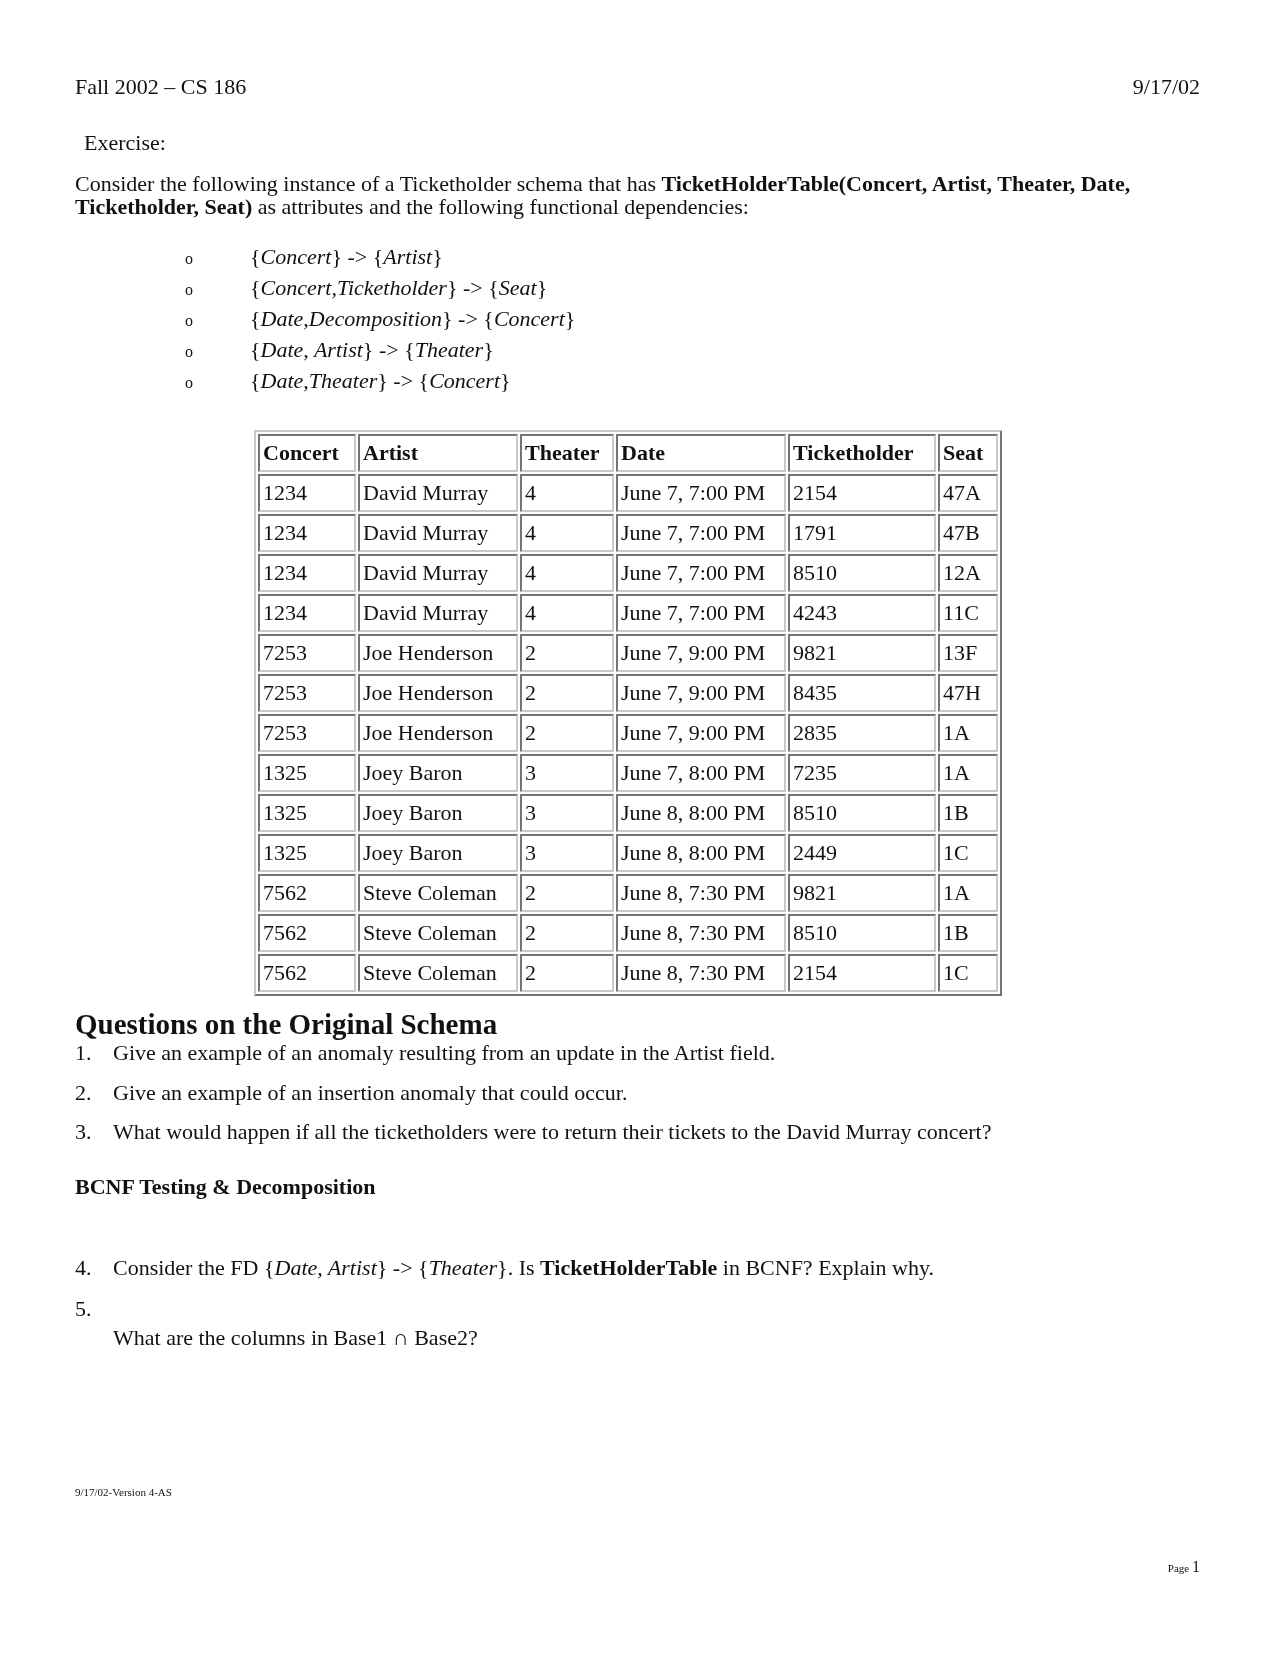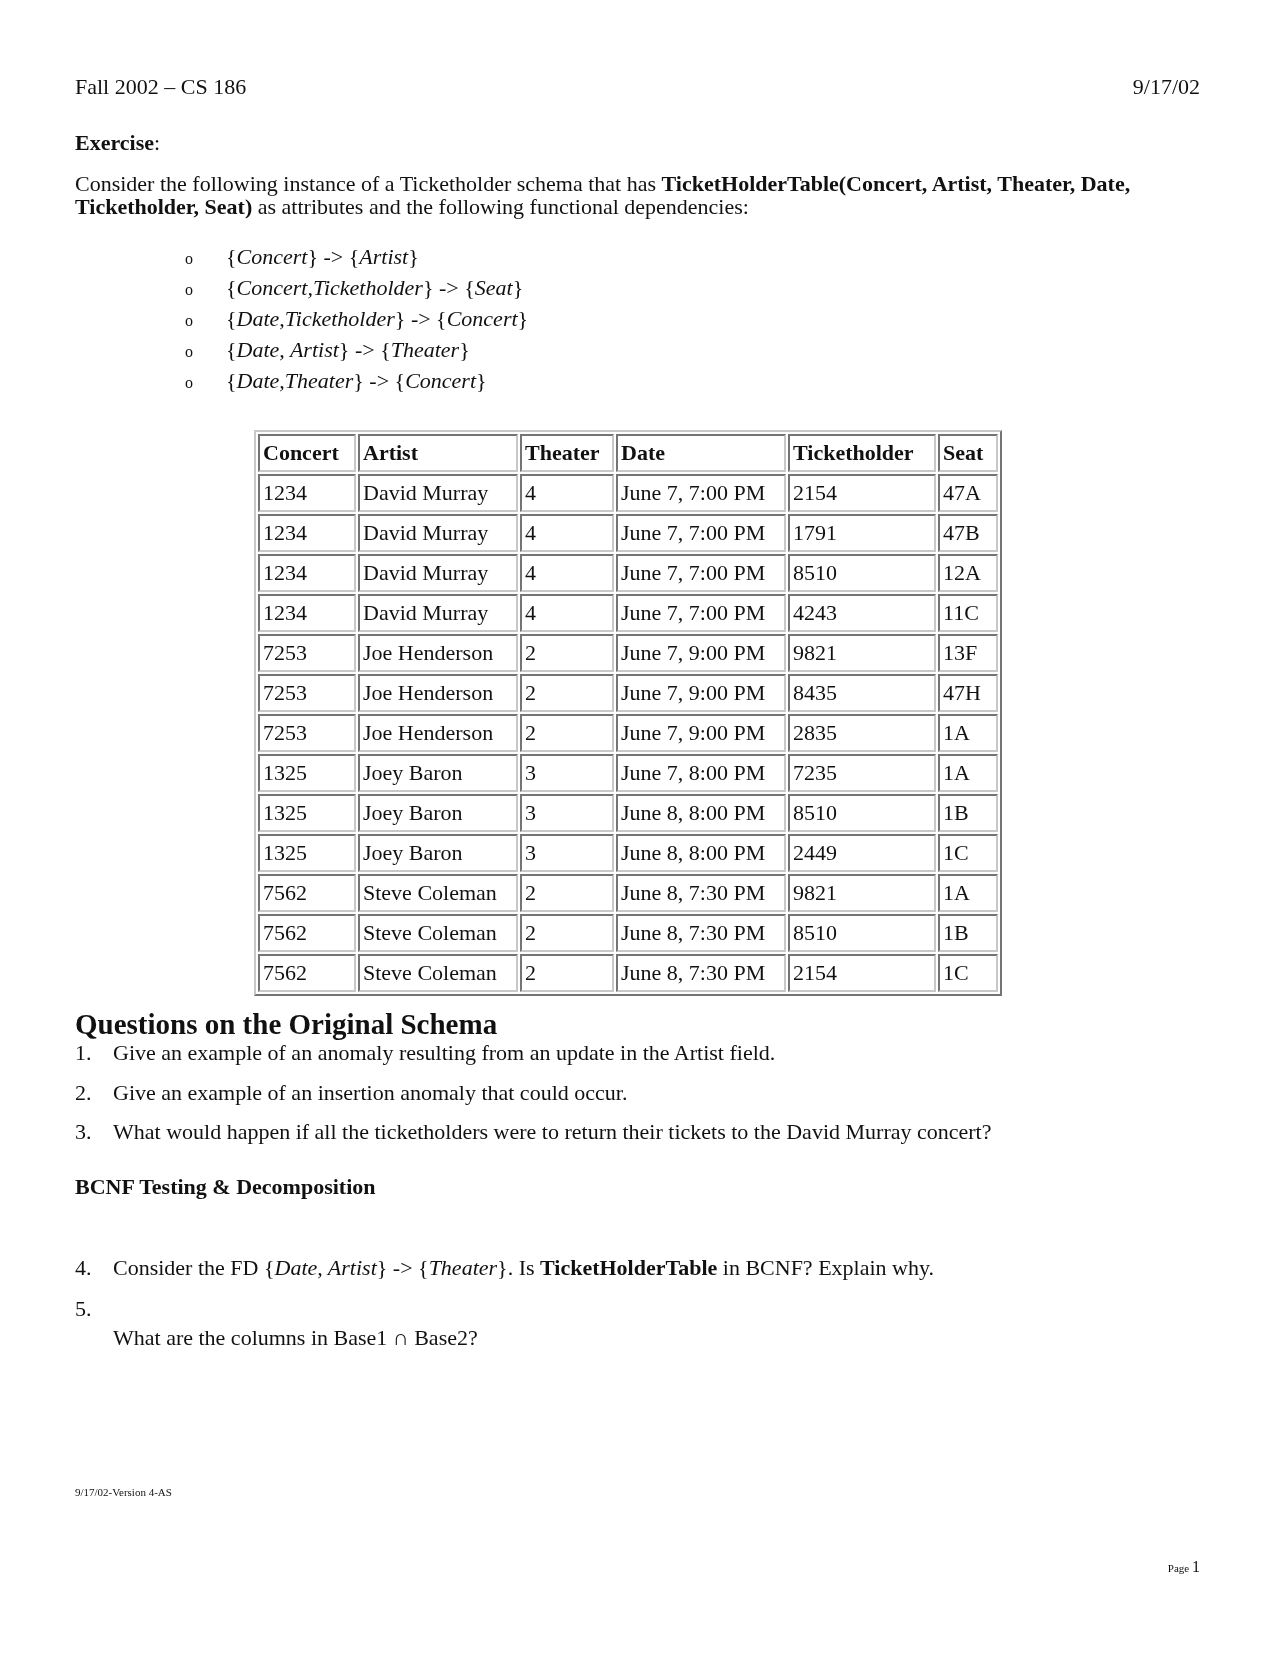--- a/index.html
+++ b/index.html
@@ -4,26 +4,26 @@
 <style>
   html, body { margin: 0; padding: 0; background: #ffffff; }
   body {
     width: 1280px; height: 1656px; position: relative; overflow: hidden;
     font-family: "Liberation Serif", "DejaVu Serif", serif; color: #111;
   }
   .page { position: absolute; left: 0; top: 0; width: 1280px; height: 1556px; }
   .hdr-left { position: absolute; left: 75px; top: 74px; font-size: 22px; }
   .hdr-right { position: absolute; right: 80px; top: 74px; font-size: 22px; }
   .exercise { position: absolute; left: 75px; top: 130px; font-size: 22px; }
-  .exercise b { font-weight: bold; }
+  .exercise b { font-weight: normal; margin-left: 9px; }
   .intro { position: absolute; left: 75px; top: 172px; width: 1120px; font-size: 22px; line-height: 23px; }
   .fds { position: absolute; left: 185px; top: 242px; font-size: 22px; line-height: 29px; list-style: none; margin: 0; padding: 0; }
   .fds li { display: flex; align-items: baseline; }
   .fds .bullet { width: 41px; font-size: 16px; }
-  .fds .fd { font-style: italic; }
+  .fds .fd { font-style: italic; margin-left: 24px; }
   .fds .fd .up { font-style: normal; }
 
   table.data {
     position: absolute; left: 254px; top: 430px;
     border: 2px outset #c8c8c8; border-spacing: 2px; border-collapse: separate;
     font-size: 22px;
   }
   table.data th, table.data td {
     border: 2px inset #c8c8c8; padding: 2px 3px; height: 30px; text-align: left; white-space: nowrap;
   }
@@ -57,21 +57,21 @@
       <li>
         <span class="bullet">o</span>
         <span class="fd"><span class="up">{</span><span>Concert</span><span class="up">}</span><span class="up"> -&gt; </span><span class="up">{</span><span>Artist</span><span class="up">}</span></span>
       </li>
       <li>
         <span class="bullet">o</span>
         <span class="fd"><span class="up">{</span><span>Concert,Ticketholder</span><span class="up">}</span><span class="up"> -&gt; </span><span class="up">{</span><span>Seat</span><span class="up">}</span></span>
       </li>
       <li>
         <span class="bullet">o</span>
-        <span class="fd"><span class="up">{</span><span>Date,Ticketholder</span><span class="up">}</span><span class="up"> -&gt; </span><span class="up">{</span><span>Concert</span><span class="up">}</span></span>
+        <span class="fd"><span class="up">{</span><span>Date,Decomposition</span><span class="up">}</span><span class="up"> -&gt; </span><span class="up">{</span><span>Concert</span><span class="up">}</span></span>
       </li>
       <li>
         <span class="bullet">o</span>
         <span class="fd"><span class="up">{</span><span>Date, Artist</span><span class="up">}</span><span class="up"> -&gt; </span><span class="up">{</span><span>Theater</span><span class="up">}</span></span>
       </li>
       <li>
         <span class="bullet">o</span>
         <span class="fd"><span class="up">{</span><span>Date,Theater</span><span class="up">}</span><span class="up"> -&gt; </span><span class="up">{</span><span>Concert</span><span class="up">}</span></span>
       </li>
     </ul>

